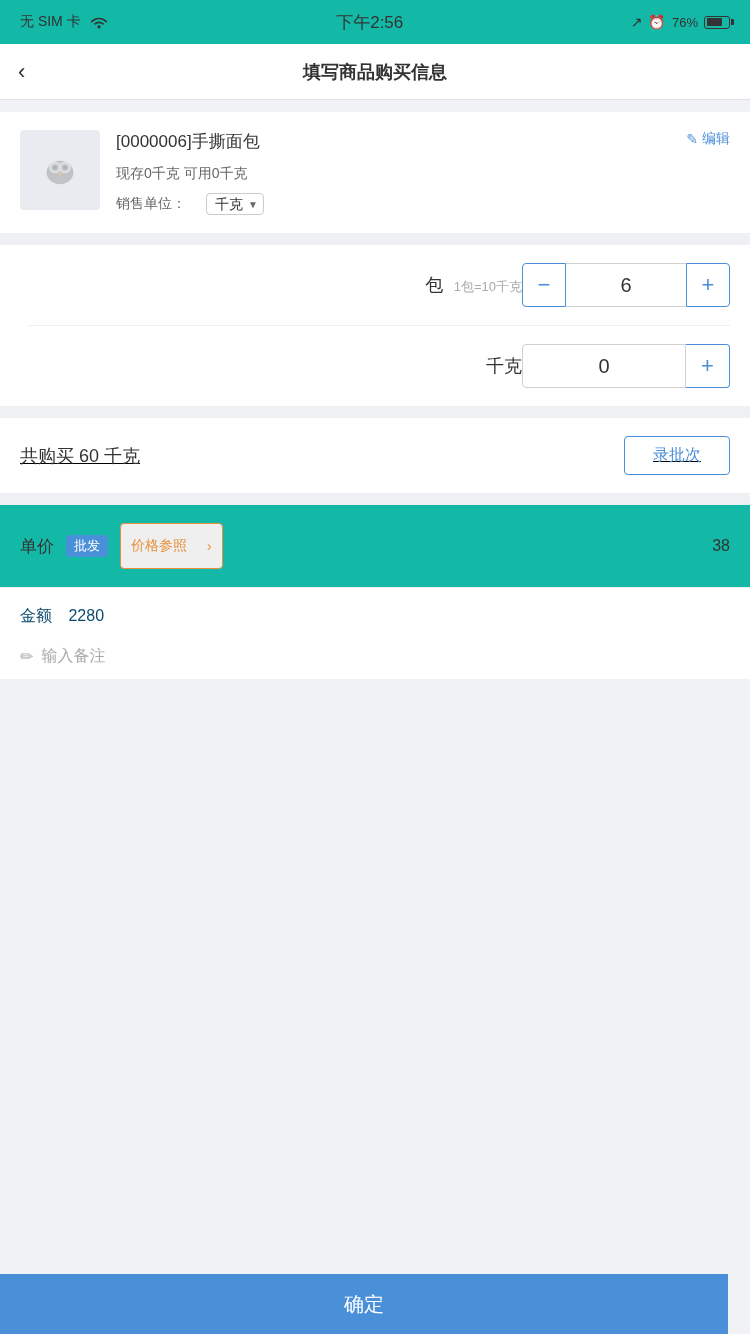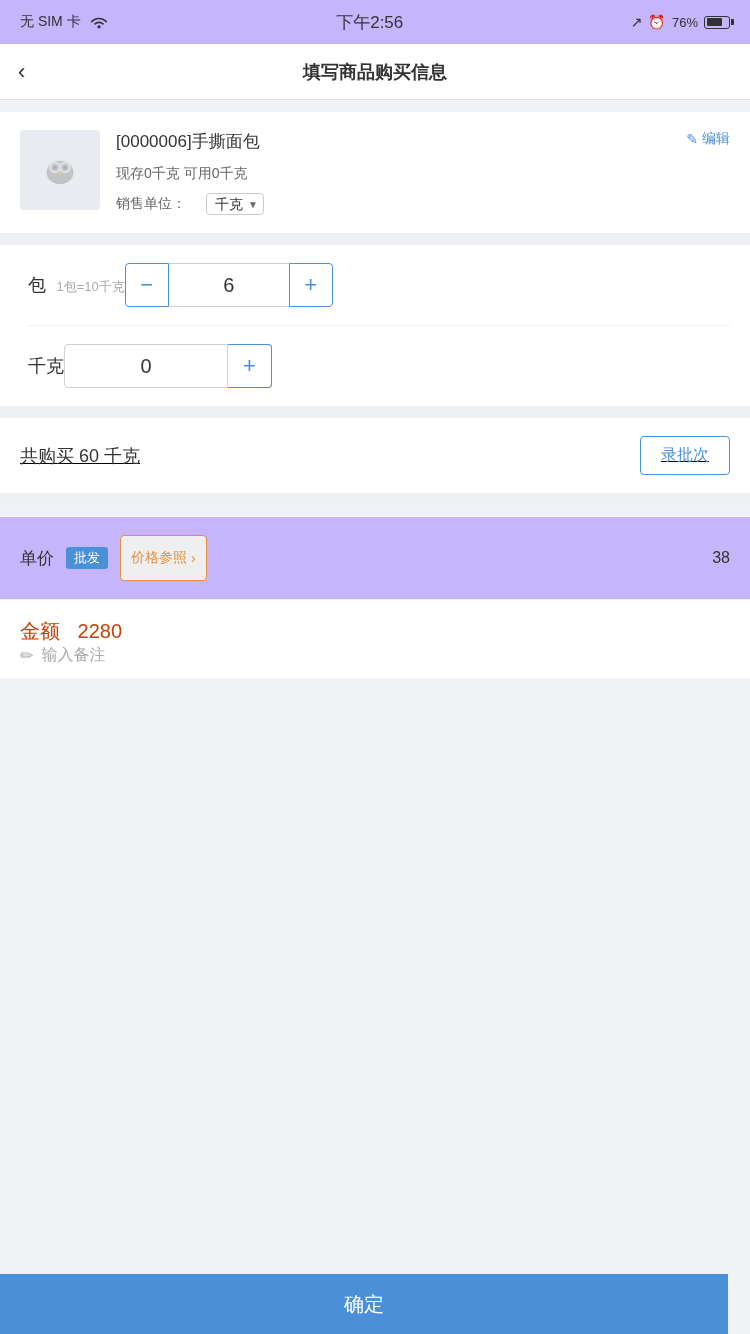--- a/index.html
+++ b/index.html
@@ -10,21 +10,21 @@
       font-family: -apple-system, "PingFang SC", "Helvetica Neue", Arial, sans-serif;
       background: #f0f2f5;
       position: relative;
       overflow-x: hidden;
     }
 
     
     .status-bar {
       width: 750px;
       height: 44px;
-      background: #c4b5fd;
+      background: #14b8a6;
       display: flex;
       align-items: center;
       justify-content: space-between;
       padding: 0 20px;
       font-size: 14px;
       color: #333;
     }
     .status-left { display: flex; align-items: center; gap: 8px; font-size: 14px; }
     .status-center { font-size: 17px; font-weight: 500; }
     .status-right { display: flex; align-items: center; gap: 6px; font-size: 13px; }
@@ -138,21 +138,21 @@
     }
 
     
     .qty-section {
       background: #fff;
       padding: 0 20px;
     }
     .qty-row {
       display: flex;
       align-items: center;
-      justify-content: flex-start;
+      justify-content: flex-end;
       padding: 18px 0;
       border-bottom: 1px solid #f0f0f0;
       margin-left: 8px;
     }
     .qty-row:last-child { border-bottom: none; }
     .qty-label { font-size: 18px; color: #333; }
     .qty-hint { font-size: 13px; color: #aaa; margin-left: 6px; }
     .qty-controls {
       display: flex;
       align-items: center;
@@ -217,31 +217,30 @@
       padding: 18px 20px;
       display: flex;
       align-items: center;
       justify-content: space-between;
       text-decoration: underline;
     }
     .summary-text { font-size: 18px; color: #333; }
     .record-btn {
       border: 1.5px solid #4a90d9;
       border-radius: 4px;
-      padding: 8px 20px;
+      padding: 8px 28px;
       color: #4a90d9;
       font-size: 16px;
       background: #fff;
       cursor: pointer;
     }
 
     
     .price-section {
-      background: #c4b5fd;
-      margin-top: 12px;
+      background: #14b8a6;
       padding: 18px 20px;
       display: flex;
       align-items: center;
       gap: 12px;
       border-bottom: 1px solid #f0f0f0;
     }
     .price-label { font-size: 17px; color: #333; }
     .price-tag {
       background: #4a90d9;
       color: #fff;
@@ -250,40 +249,40 @@
       border-radius: 3px;
     }
     .price-ref-btn {
       border: 1.5px solid #e8903c;
       border-radius: 4px;
       padding: 13px 10px;
       color: #e8903c;
       font-size: 14px;
       display: flex;
       align-items: center;
-      gap: 4px;
+      gap: 20px;
       cursor: pointer;
     }
     .price-value {
       margin-left: auto;
       font-size: 16px;
       color: #333;
       font-weight: 500;
     }
 
     
     .amount-section {
       background: #fff;
       padding: 18px 20px 12px;
     }
     .amount-row {
-      font-size: 20px;
-      color: #c2410c;
+      font-size: 16px;
+      color: #0c4a6e;
       font-weight: 500;
-      margin-bottom: 0;
+      margin-bottom: 19px;
     }
     .note-row {
       display: flex;
       align-items: center;
       gap: 8px;
       color: #aaa;
       font-size: 16px;
       cursor: pointer;
     }
     .pencil-icon { font-size: 16px; color: #aaa; }

